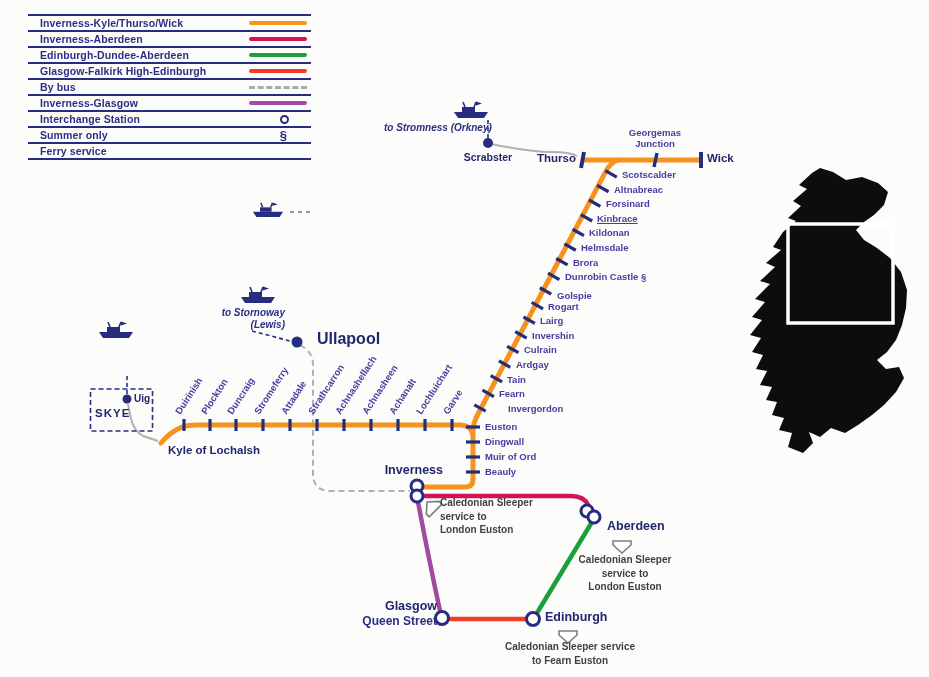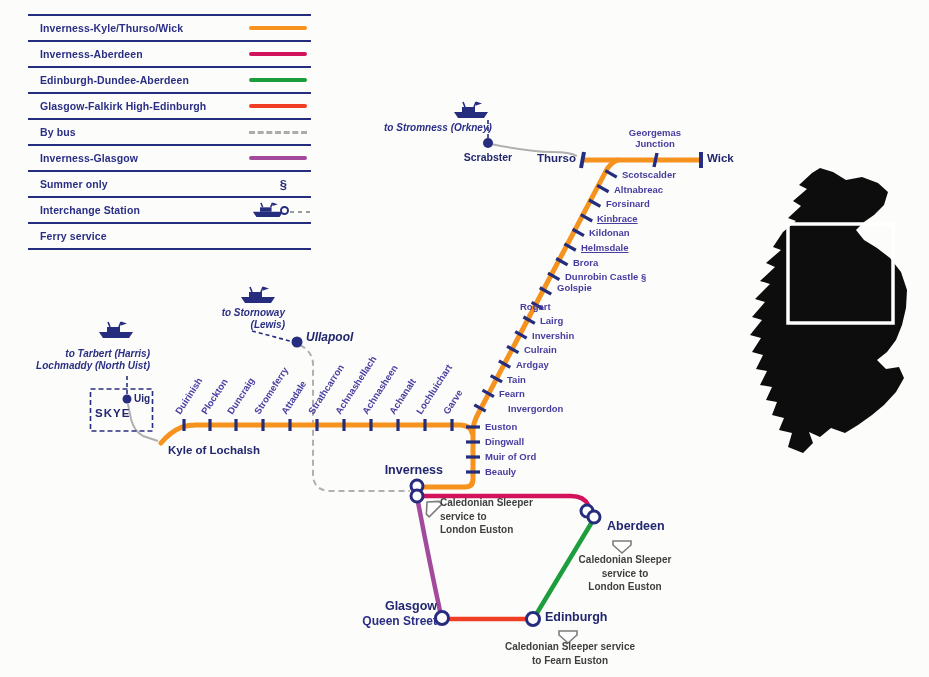--- a/index.html
+++ b/index.html
@@ -7,21 +7,21 @@
     --c-purple:#A24A9E; --c-gray:#ABABAB; --c-navy:#272D7E; --c-small:#473DA0;
     --c-note:#3F3F3F; --c-bg:#FCFCFA;
   }
   *{margin:0;padding:0;box-sizing:border-box;}
   html,body{background:#fff;}
   body{font-family:"Liberation Sans",sans-serif;}
   #stage{position:relative;width:929px;height:677px;background:var(--c-bg);overflow:hidden;}
   #net{position:absolute;left:0;top:0;}
   
   #legend{position:absolute;left:28px;top:14px;width:283px;border-top:2px solid var(--c-navy);}
-  .lg-row{display:flex;align-items:center;height:26px;border-bottom:2px solid var(--c-navy);padding:0 4px 0 12px;}
+  .lg-row{display:flex;align-items:center;height:16px;border-bottom:2px solid var(--c-navy);padding:0 4px 0 12px;}
   .lg-label{flex:1;font-size:10.5px;font-weight:bold;color:#2A2E85;letter-spacing:.1px;}
   .lg-sym{width:66px;display:flex;justify-content:flex-end;align-items:center;}
   .lg-line{width:58px;height:4.5px;border-radius:2.5px;}
   .lg-dash{width:58px;border-top:3px dashed var(--c-gray);}
   .lg-section{font-size:13px;font-weight:bold;color:var(--c-navy);margin-right:20px;}
   .lg-circle{width:9px;height:9px;border:2.8px solid var(--c-navy);border-radius:50%;background:#fff;margin-right:18px;}
   
   .lbl{position:absolute;white-space:nowrap;}
   .major{font-size:11.5px;font-weight:bold;color:#22266F;}
   .big{font-size:12.5px;}
@@ -188,29 +188,29 @@
           <span class="lg-dash"></span>
         </span>
       </div>
       <div class="lg-row">
         <span class="lg-label">Inverness-Glasgow</span>
         <span class="lg-sym">
           <span class="lg-line" style="background: rgb(162, 74, 158);"></span>
         </span>
       </div>
       <div class="lg-row">
+        <span class="lg-label">Interchange Station</span>
+        <span class="lg-sym">
+          <span class="lg-circle"></span>
+        </span>
+      </div>
+      <div class="lg-row">
         <span class="lg-label">Summer only</span>
         <span class="lg-sym">
           <span class="lg-section">§</span>
-        </span>
-      </div>
-      <div class="lg-row">
-        <span class="lg-label">Interchange Station</span>
-        <span class="lg-sym">
-          <span class="lg-circle"></span>
         </span>
       </div>
       <div class="lg-row">
         <span class="lg-label">Ferry service</span>
         <span class="lg-sym"></span>
       </div>
     </div>
 
   <div class="lbl major r" style="left:516px;top:152px;width:60px;">Thurso</div>
   <div class="lbl major" style="left:707px;top:152px;">Wick</div>
@@ -218,26 +218,22 @@
     <div>Georgemas</div>
     <div>Junction</div>
   </div>
   <div class="lbl major c" style="left:448px;top:151px;width:80px;font-size:10.5px;">Scrabster</div>
 
   <div class="lbl ferrytxt r" style="left:384px;top:122px;width:100px;">to Stromness (Orkney)</div>
   <div class="lbl ferrytxt r" style="left:185px;top:307px;width:100px;">
     <div>to Stornoway</div>
     <div>(Lewis)</div>
   </div>
-  <div class="lbl ferrytxt r" style="left:20px;top:348px;width:130px;">
-    <div>to Tarbert (Harris)</div>
-    <div>Lochmaddy (North Uist)</div>
-  </div>
-
-  <div class="lbl major" style="left:306px;top:330px;font-size:12px;font-style:italic;">Ullapool</div>
+
+  <div class="lbl major" style="left:317px;top:330px;font-size:16px;">Ullapool</div>
   <div class="lbl major" style="left:95px;top:407px;letter-spacing:1px;">SKYE</div>
   <div class="lbl major" style="left:134px;top:393px;font-size:10px;">Uig</div>
   <div class="lbl major" style="left:168px;top:444px;">Kyle of Lochalsh</div>
 
   <div class="lbl major big r" style="left:363px;top:463px;width:80px;">Inverness</div>
   <div class="lbl major big" style="left:607px;top:519px;">Aberdeen</div>
   <div class="lbl major big" style="left:545px;top:610px;">Edinburgh</div>
   <div class="lbl major big r" style="left:357px;top:599px;width:80px;">Glasgow</div>
   <div class="lbl r" style="left:357px;top:614px;width:80px;font-size:12px;font-weight:bold;color:#2A2E85;">Queen Street</div>
 
@@ -290,25 +286,25 @@
       <div class="rot-anchor" style="left: 450px; top: 416px;">
         <span>Garve</span>
       </div>
       <div class="lbl small" style="left: 491px; top: 403px; padding-left: 17px;">Invergordon</div>
       <div class="lbl small" style="left: 499px; top: 388px;">Fearn</div>
       <div class="lbl small" style="left: 507px; top: 374px;">Tain</div>
       <div class="lbl small" style="left: 516px; top: 359px;">Ardgay</div>
       <div class="lbl small" style="left: 524px; top: 344px;">Culrain</div>
       <div class="lbl small" style="left: 532px; top: 330px;">Invershin</div>
       <div class="lbl small" style="left: 540px; top: 315px;">Lairg</div>
-      <div class="lbl small" style="left: 520px; top: 301px;">Rogart</div>
-      <div class="lbl small" style="left: 557px; top: 282px;">Golspie</div>
+      <div class="lbl small" style="left: 548px; top: 301px;">Rogart</div>
+      <div class="lbl small" style="left: 557px; top: 290px;">Golspie</div>
       <div class="lbl small" style="left: 565px; top: 271px;">Dunrobin Castle §</div>
       <div class="lbl small" style="left: 573px; top: 257px;">Brora</div>
-      <div class="lbl small" style="left: 581px; top: 242px; text-decoration: underline;">Helmsdale</div>
+      <div class="lbl small" style="left: 581px; top: 242px;">Helmsdale</div>
       <div class="lbl small" style="left: 589px; top: 227px;">Kildonan</div>
       <div class="lbl small" style="left: 597px; top: 213px; text-decoration: underline;">Kinbrace</div>
       <div class="lbl small" style="left: 606px; top: 198px;">Forsinard</div>
       <div class="lbl small" style="left: 614px; top: 184px;">Altnabreac</div>
       <div class="lbl small" style="left: 622px; top: 169px;">Scotscalder</div>
       <div class="lbl small" style="left: 485px; top: 421px;">Euston</div>
       <div class="lbl small" style="left: 485px; top: 436px;">Dingwall</div>
       <div class="lbl small" style="left: 485px; top: 451px;">Muir of Ord</div>
       <div class="lbl small" style="left: 485px; top: 466px;">Beauly</div>
     </div>

